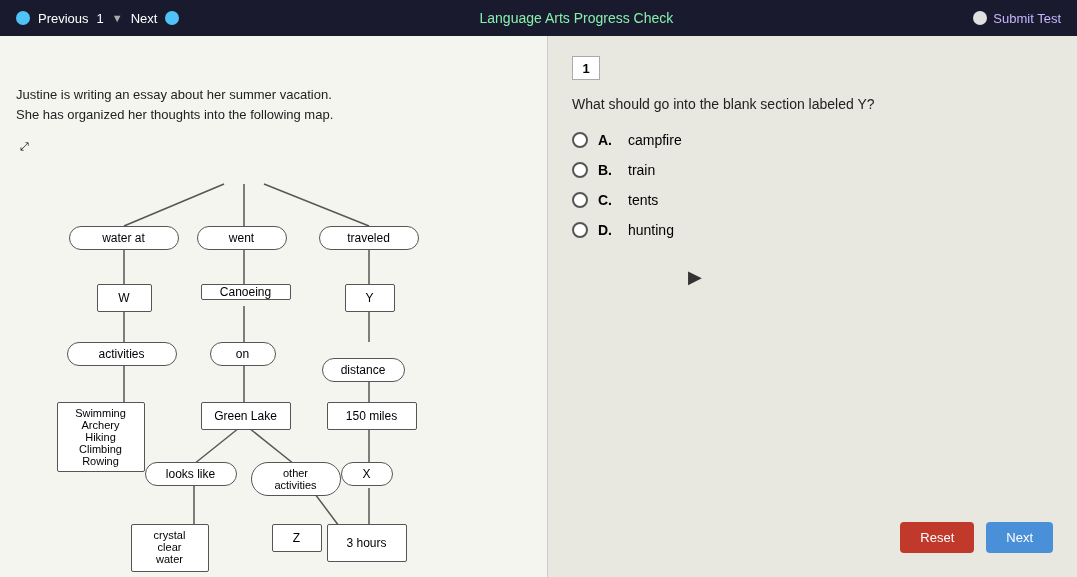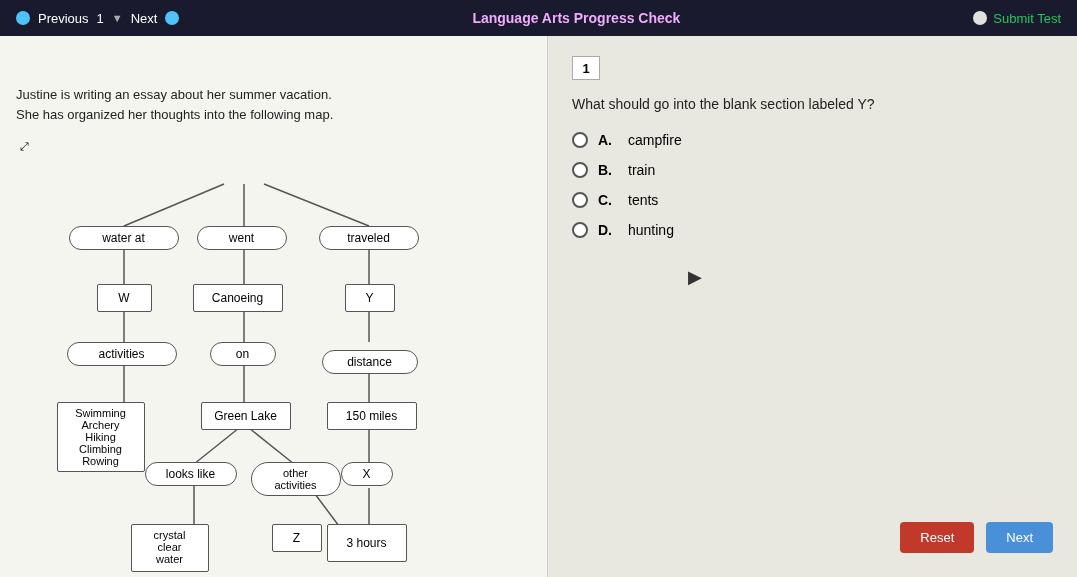--- a/index.html
+++ b/index.html
@@ -28,31 +28,31 @@
     }
     .top-bar-btn {
       color: #fff;
       font-size: 13px;
       cursor: pointer;
       display: flex;
       align-items: center;
       gap: 4px;
     }
     .top-bar-title {
-      color: #f0abfc;
+      color: #86efac;
       font-size: 14px;
-      font-weight: bold;
+      font-weight: normal;
       flex: 1;
       text-align: center;
     }
     .top-bar-right {
       display: flex;
       align-items: center;
       gap: 6px;
-      color: #22c55e;
+      color: #c4b5fd;
       font-size: 13px;
     }
     .circle-icon {
       width: 14px;
       height: 14px;
       border-radius: 50%;
       background: #e0e0e0;
       display: inline-block;
     }
     .circle-icon-blue {
@@ -281,34 +281,34 @@
       <div class="node node-oval" style="left:168px;top:72px;width:90px;">
         <span>went</span>
       </div>
       <div class="node node-oval" style="left:290px;top:72px;width:100px;">
         <span>traveled</span>
       </div>
 
       <div class="node node-rect" style="left:68px;top:130px;width:55px;height:28px;">
         <span>W</span>
       </div>
-      <div class="node node-rect" style="left:164px;top:130px;width:90px;height:28px;">
+      <div class="node node-rect" style="left:172px;top:130px;width:90px;height:16px;">
         <span>Canoeing</span>
       </div>
       <div class="node node-rect" style="left:316px;top:130px;width:50px;height:28px;">
         <span>Y</span>
       </div>
 
       <div class="node node-oval" style="left:38px;top:188px;width:110px;">
         <span>activities</span>
       </div>
       <div class="node node-oval" style="left:181px;top:188px;width:66px;">
         <span>on</span>
       </div>
-      <div class="node node-oval" style="left:293px;top:196px;width:96px;">
+      <div class="node node-oval" style="left:293px;top:204px;width:83px;">
         <span>distance</span>
       </div>
 
       <div class="node node-rect" style="left:28px;top:248px;width:88px;min-height:60px;white-space:pre-line;align-items:flex-start;padding:4px 6px;font-size:11px;">
         <span style="white-space:pre-line;">Swimming
 Archery
 Hiking
 Climbing
 Rowing</span>
       </div>

